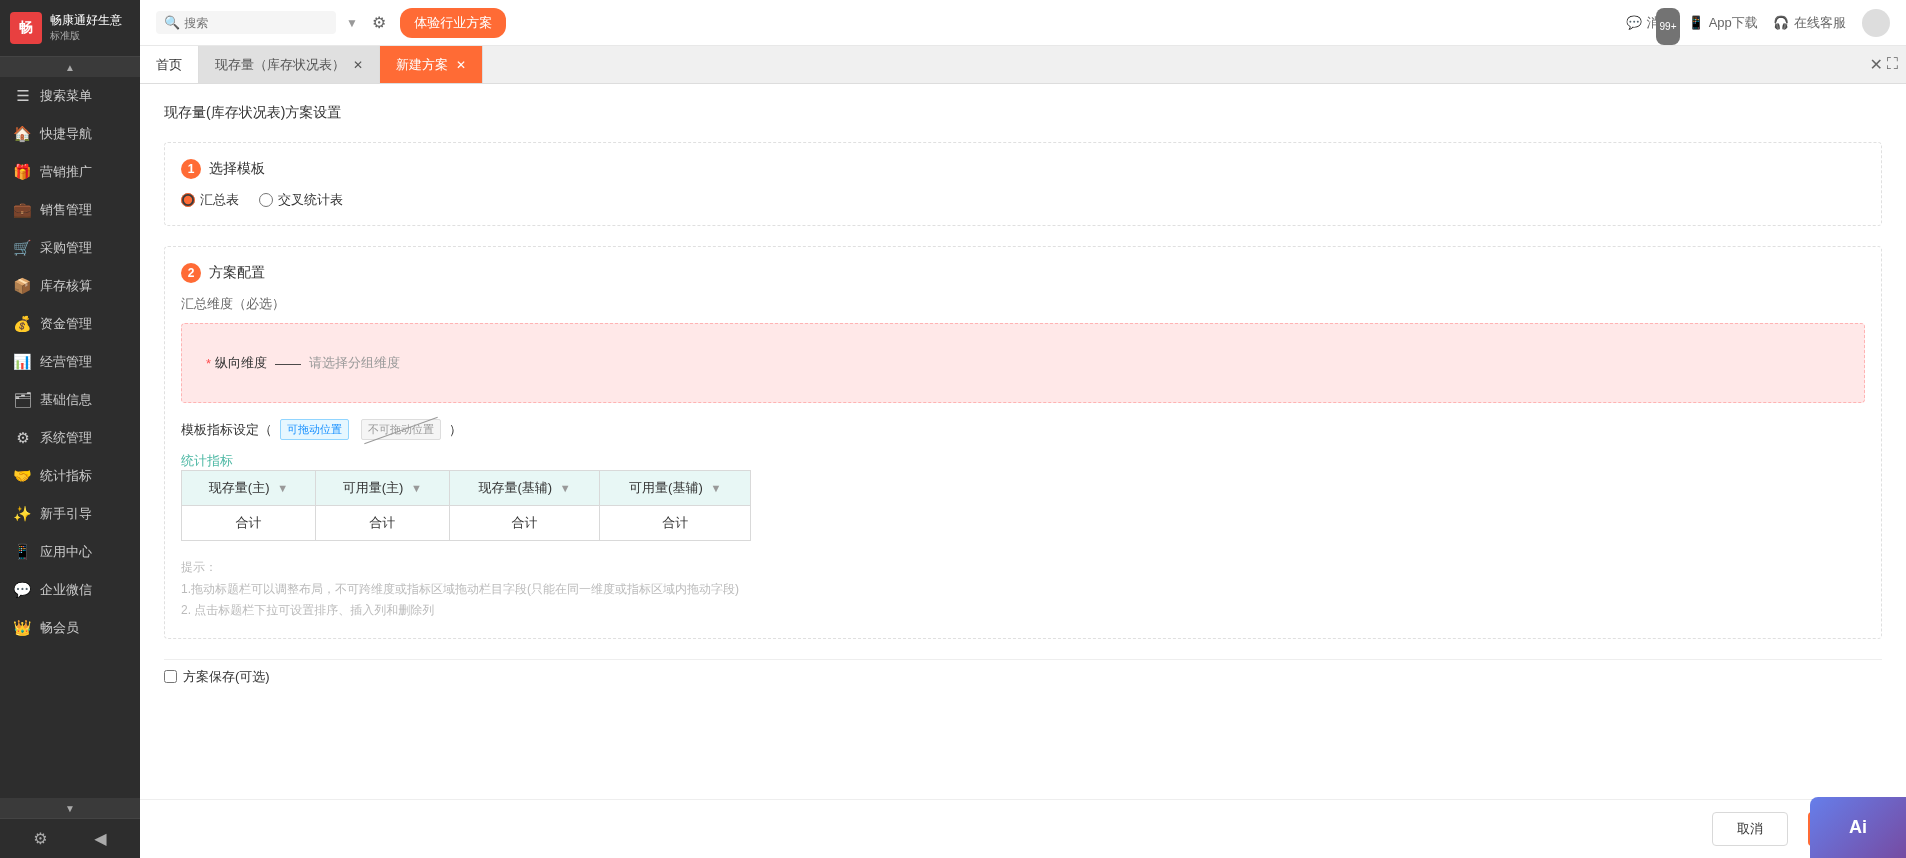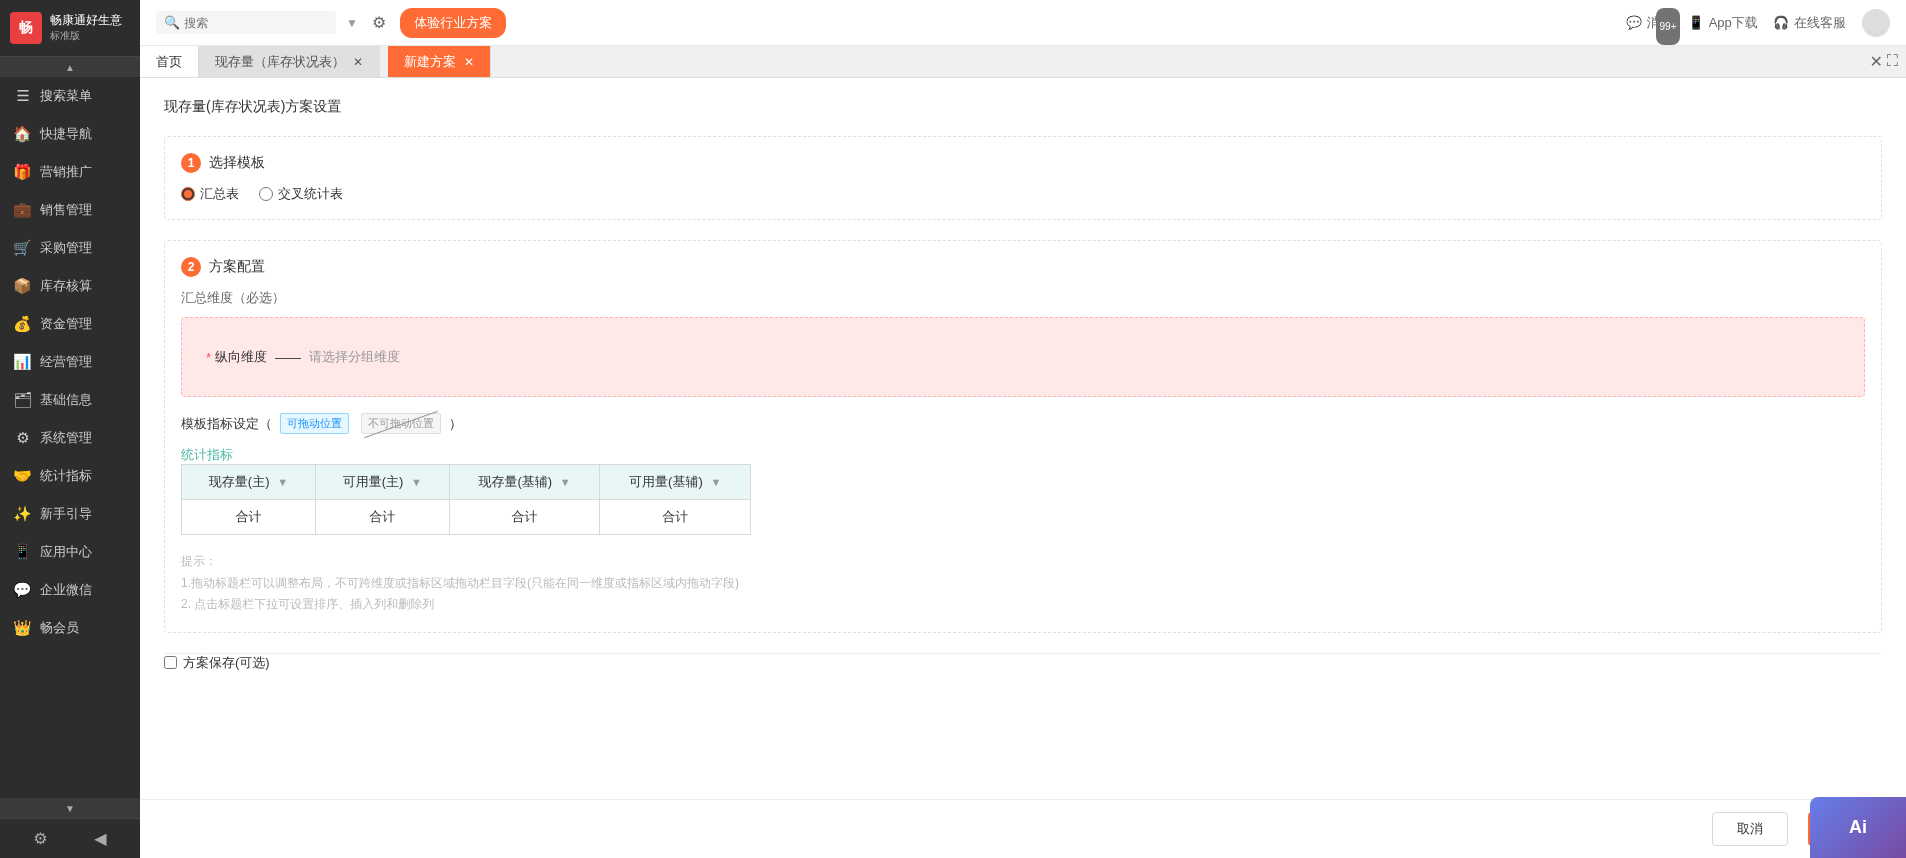--- a/index.html
+++ b/index.html
@@ -125,40 +125,39 @@
       min-width: 16px;
       text-align: center;
     }
     .topbar-avatar { width: 28px; height: 28px; background: #ddd; border-radius: 50%; }
 
     
     .tabbar {
       background: #f0f0f0;
       display: flex;
       align-items: center;
-      height: 32px;
+      height: 38px;
       flex-shrink: 0;
       border-bottom: 1px solid #ddd;
     }
     .tab {
       display: flex;
       align-items: center;
       gap: 6px;
       padding: 0 16px;
       height: 100%;
       background: #e0e0e0;
       border-right: 1px solid #ddd;
       cursor: pointer;
       font-size: 13px;
       color: #555;
     }
     .tab.active {
       background: #ff6b35;
       color: white;
-      margin-left: 8px;
     }
     .tab-home { background: #fff; color: #333; }
     .tab-close { font-size: 12px; cursor: pointer; margin-left: 2px; }
     .tab-expand { margin-left: auto; display: flex; gap: 4px; padding-right: 8px; }
     .tab-expand-btn { cursor: pointer; font-size: 16px; color: #666; }
 
     
     .page-content {
       flex: 1;
       overflow-y: auto;
@@ -303,21 +302,21 @@
     .tips-title { color: #bbb; }
 
     
     .save-option {
       display: flex;
       align-items: center;
       gap: 6px;
       font-size: 13px;
       color: #333;
       margin-top: 12px;
-      padding-top: 0;
+      padding-top: 8px;
       border-top: 1px solid #eee;
     }
 
     
     .footer-buttons {
       position: sticky;
       bottom: 0;
       background: #fff;
       border-top: 1px solid #eee;
       padding: 12px 24px;

